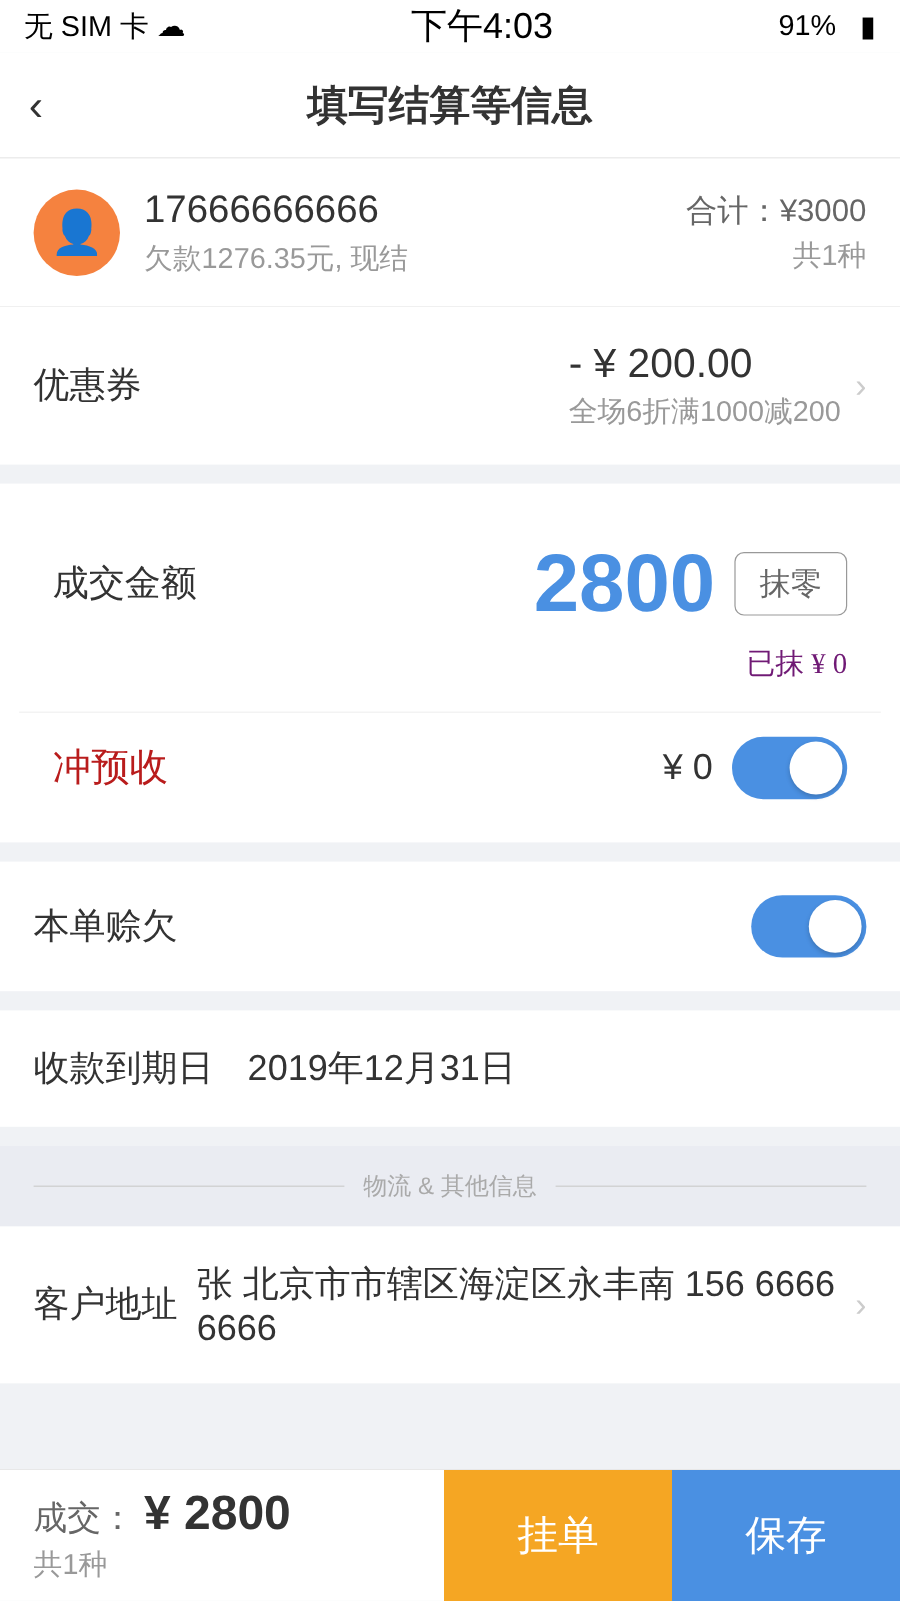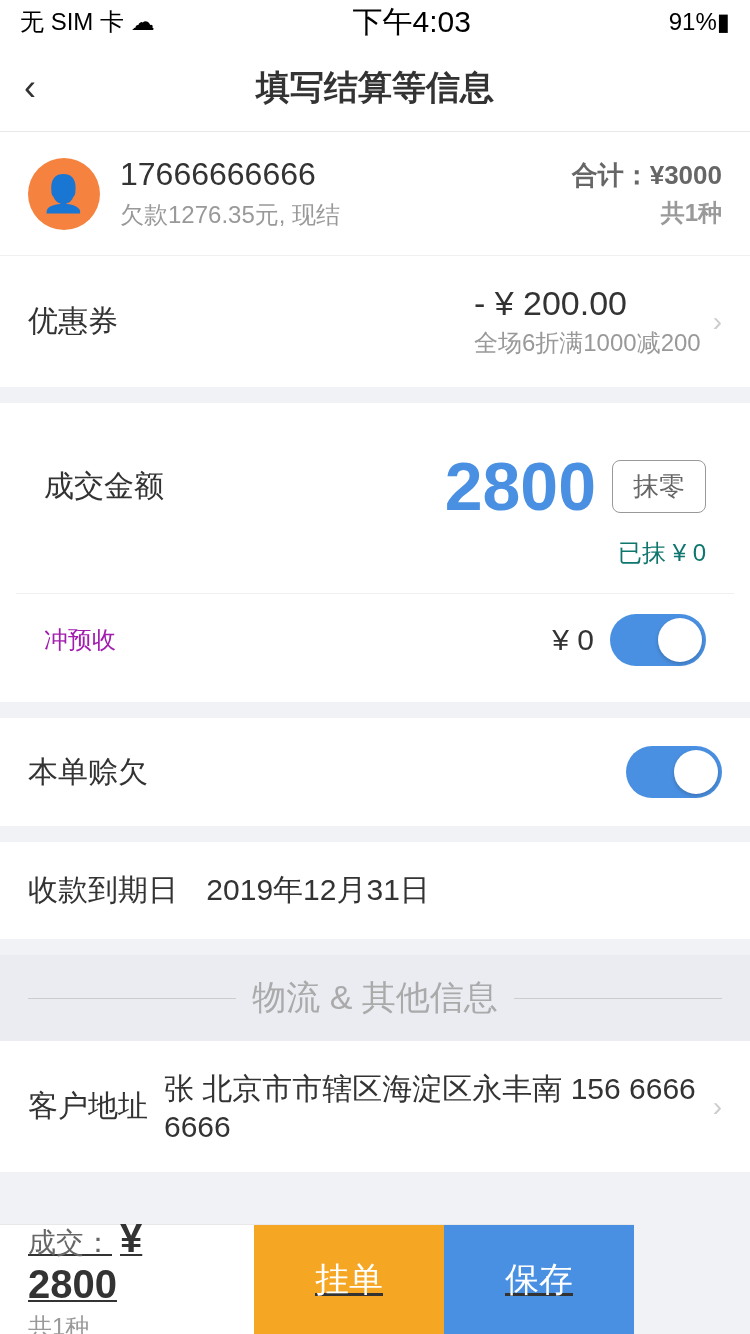--- a/index.html
+++ b/index.html
@@ -20,21 +20,21 @@
       background: #fff;
       display: flex;
       align-items: center;
       justify-content: space-between;
       padding: 0 20px;
       font-size: 24px;
       color: #000;
     }
     .status-left { display: flex; align-items: center; gap: 10px; }
     .status-center { font-size: 30px; font-weight: 500; }
-    .status-right { display: flex; align-items: center; gap: 0; font-size: 24px; }
+    .status-right { display: flex; align-items: center; gap: 20px; font-size: 24px; }
 
     
     .nav-bar {
       width: 750px;
       height: 88px;
       background: #fff;
       display: flex;
       align-items: center;
       justify-content: center;
       position: relative;
@@ -81,21 +81,21 @@
       border-radius: 50%;
       background: #f5823f;
       display: flex;
       align-items: center;
       justify-content: center;
       font-size: 36px;
       color: #fff;
     }
     .customer-info .phone { font-size: 32px; font-weight: 500; color: #333; }
     .customer-info .debt { font-size: 24px; color: #999; margin-top: 6px; }
-    .customer-right { text-align: right; font-weight: bold; }
+    .customer-right { text-align: right; }
     .customer-right .total-label { font-size: 26px; color: #666; }
     .customer-right .total-count { font-size: 24px; color: #999; margin-top: 4px; }
 
     
     .coupon-row {
       display: flex;
       align-items: center;
       justify-content: space-between;
       padding: 28px 28px;
       background: #fff;
@@ -125,35 +125,36 @@
       border: 1px solid #999;
       border-radius: 8px;
       padding: 8px 20px;
       font-size: 26px;
       color: #666;
       background: #fff;
       cursor: pointer;
     }
     .deal-sub {
       font-size: 24px;
-      color: #0f766e;
+      color: #701a75;
       padding: 0 28px 24px 28px;
       text-align: right;
+      font-family: Liberation Serif, serif;
     }
 
     
     .prepay-row {
       display: flex;
       align-items: center;
       justify-content: space-between;
       padding: 20px 28px;
       background: #fff;
       border-top: 1px solid #f0f0f0;
     }
-    .prepay-label { font-size: 24px; color: #a21caf; font-family: Liberation Mono, monospace; }
+    .prepay-label { font-size: 32px; color: #b91c1c; font-family: Liberation Mono, monospace; }
     .prepay-right { display: flex; align-items: center; gap: 16px; }
     .prepay-values { text-align: right; }
     .prepay-amount { font-size: 30px; color: #333; font-weight: 500; }
     .prepay-receivable { font-size: 24px; color: #999; margin-top: 4px; }
 
     
     .toggle {
       width: 96px;
       height: 52px;
       border-radius: 26px;
@@ -203,21 +204,21 @@
       align-items: center;
       justify-content: center;
       gap: 16px;
       margin-bottom: 0;
     }
     .divider-line {
       flex: 1;
       height: 1px;
       background: #ccc;
     }
-    .divider-text { font-size: 34px; color: #aaa; }
+    .divider-text { font-size: 20px; color: #aaa; }
 
     
     .address-row {
       background: #fff;
       padding: 28px 28px;
       display: flex;
       align-items: center;
       justify-content: space-between;
       margin-bottom: 0;
     }
@@ -228,27 +229,26 @@
     
     .empty-space {
       background: #f0f2f5;
       height: 200px;
     }
 
     
     .bottom-bar {
       position: fixed;
       bottom: 0;
-      width: 634px;
+      width: 750px;
       height: 110px;
       background: #fff;
       display: flex;
       align-items: center;
       border-top: 1px solid #e8e8e8;
-      text-decoration: underline;
     }
     .bottom-info {
       flex: 1;
       padding: 0 28px;
     }
     .bottom-deal { font-size: 28px; color: #666; }
     .bottom-deal span.bold { font-size: 40px; font-weight: 600; color: #333; margin-left: 8px; }
     .bottom-count { font-size: 24px; color: #999; margin-top: 4px; }
     .bottom-actions { display: flex; height: 100%; }
     .btn-hang {

